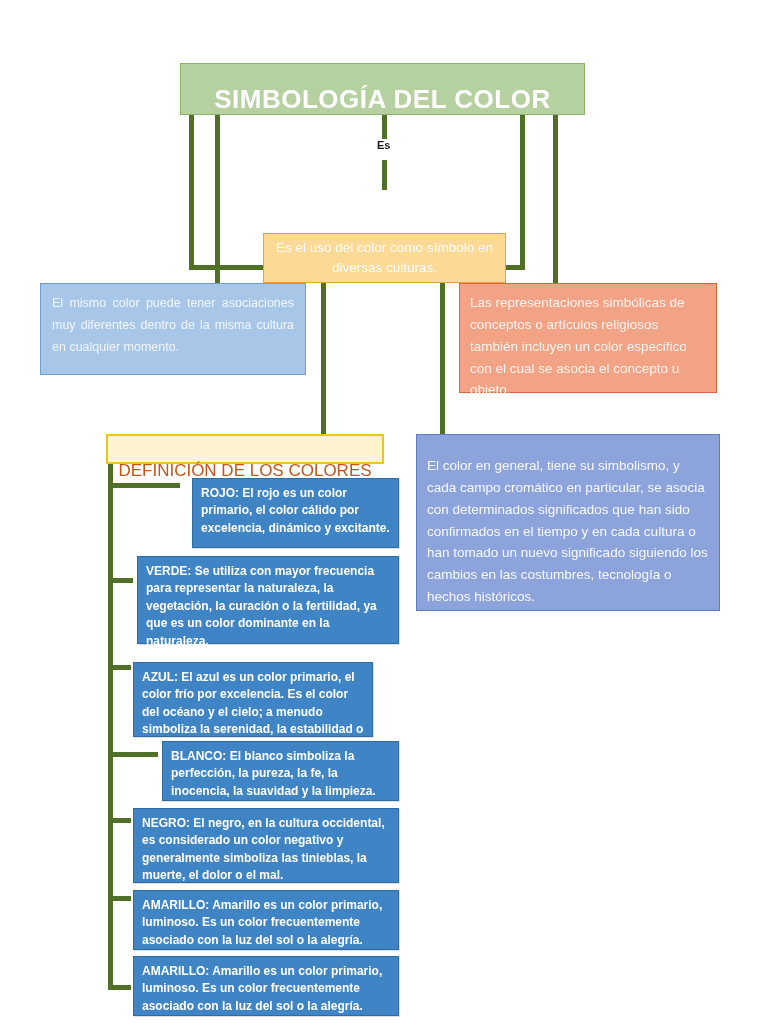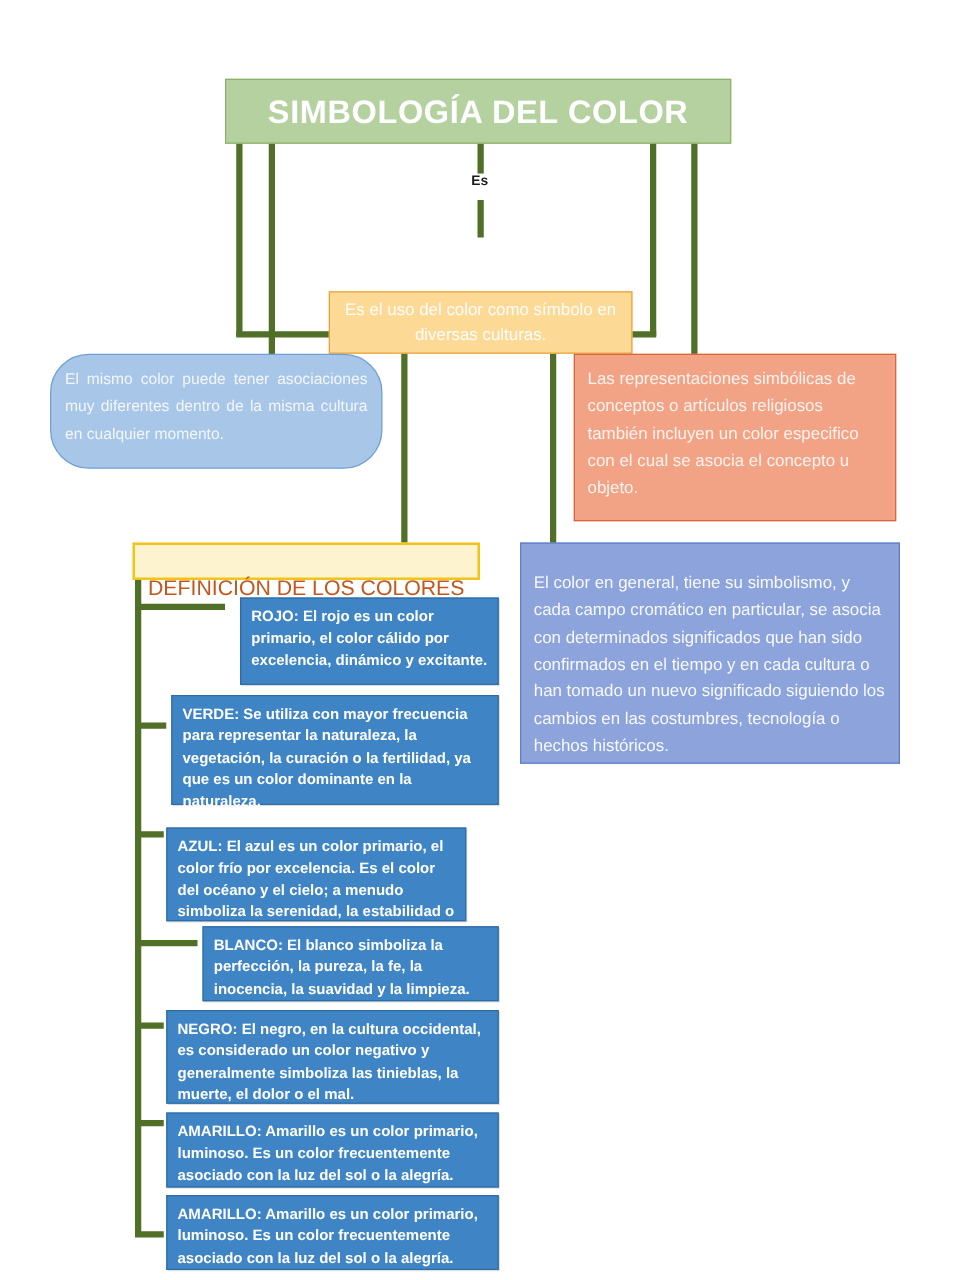--- a/index.html
+++ b/index.html
@@ -173,35 +173,35 @@
 
   <div class="conn v" style="left:108px; top:463px; height:525px;"></div>
   <div class="conn h" style="left:108px; top:483px; width:72px;"></div>
   <div class="conn h" style="left:108px; top:578px; width:25px;"></div>
   <div class="conn h" style="left:108px; top:665px; width:23px;"></div>
   <div class="conn h" style="left:108px; top:752px; width:50px;"></div>
   <div class="conn h" style="left:108px; top:818px; width:23px;"></div>
   <div class="conn h" style="left:108px; top:896px; width:23px;"></div>
   <div class="conn h" style="left:108px; top:985px; width:23px;"></div>
 
-  <div class="node root-box" style="left:180px; top:63px; width:405px; height:52px;">
+  <div class="node root-box" style="left:180px; top:63px; width:405px; height:52px;align-items:flex-end;">
     <span class="txt">SIMBOLOGÍA DEL COLOR</span>
   </div>
 
   <div class="edge-label" style="left:374px; top:139px;">Es</div>
 
   <div class="node amber-box" style="left:263px; top:189px; width:243px; height:50px;margin-top:44px;">
     <span class="txt">Es el uso del color como símbolo en diversas culturas.</span>
   </div>
 
-  <div class="node lightblue-box" style="left:40px; top:283px; width:266px; height:92px;border-radius:31px;">
+  <div class="node lightblue-box" style="left:40px; top:283px; width:266px; height:92px;">
     <div class="txt">El mismo color puede tener asociaciones muy diferentes dentro de la misma cultura en cualquier momento.</div>
   </div>
 
-  <div class="node salmon-box" style="left:459px; top:283px; width:258px; height:134px;">
+  <div class="node salmon-box" style="left:459px; top:283px; width:258px; height:110px;">
     <div class="txt">Las representaciones simbólicas de conceptos o artículos religiosos también incluyen un color especifico con el cual se asocia el concepto u objeto.</div>
   </div>
 
   <div class="node yellow-box" style="left:106px; top:434px; width:278px; height:30px;">
     <span class="txt">DEFINICIÓN DE LOS COLORES</span>
   </div>
 
   <div class="node periwinkle-box" style="left:416px; top:434px; width:304px; height:177px;">
     <div class="txt">El color en general, tiene su simbolismo, y cada campo cromático en particular, se asocia con determinados significados que han sido confirmados en el tiempo y en cada cultura o han tomado un nuevo significado siguiendo los cambios en las costumbres, tecnología o hechos históricos.</div>
   </div>

